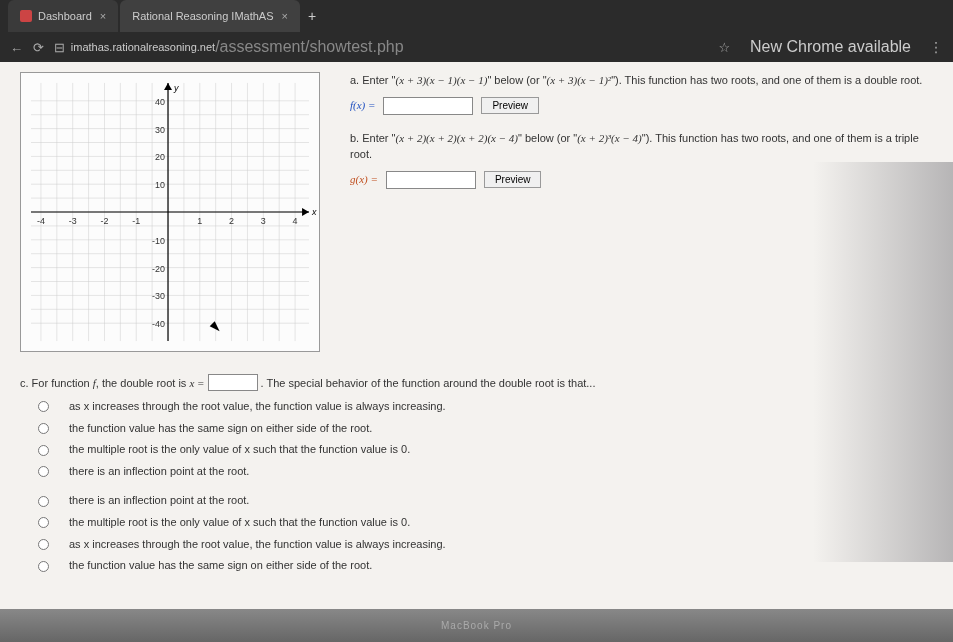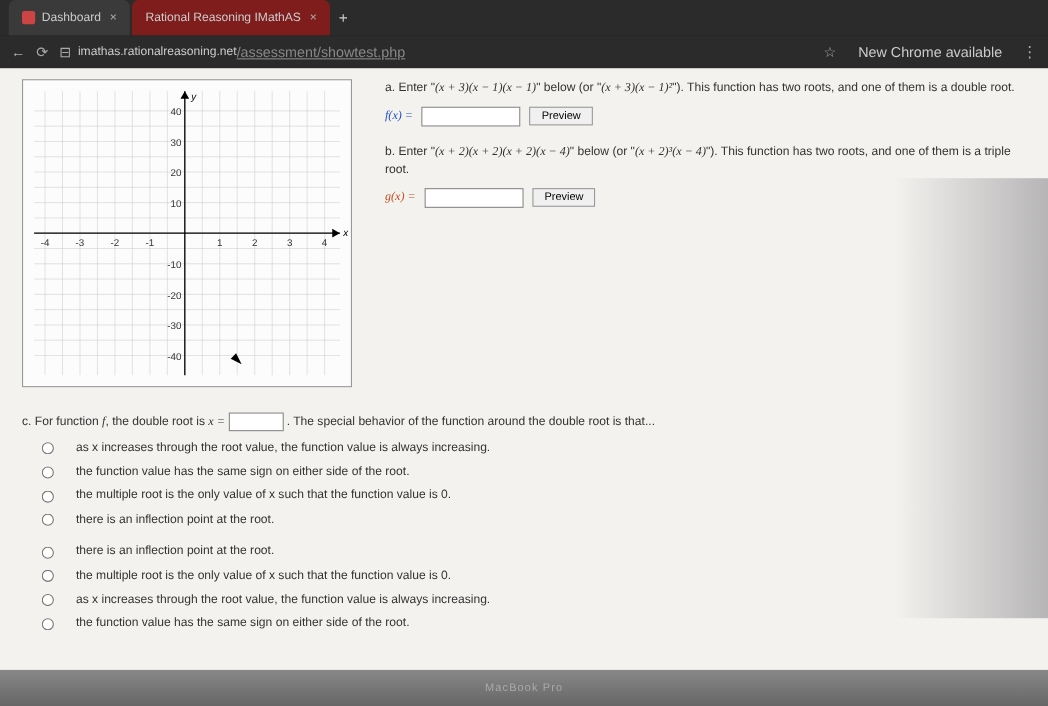--- a/index.html
+++ b/index.html
@@ -1,31 +1,31 @@
 <!DOCTYPE html>
 <html><head>
 <meta charset="utf-8">
 <style>
 * { margin: 0; padding: 0; box-sizing: border-box; }
 body { font-family: Arial, sans-serif; background: #1a1a1a; width: 953px; height: 642px; overflow: hidden; }
 
 .browser-bar { background: #2b2b2b; height: 32px; display: flex; align-items: center; padding: 0 8px; }
 .tab { display: flex; align-items: center; padding: 16px 12px; height: 28px; font-size: 11px; color: #ccc; margin-right: 2px; background: #3a3a3a; border-radius: 6px 6px 0 0; }
-.tab.active { background: #7f1d1d; }
+.tab.active { background: #404040; }
 .tab-icon { width: 12px; height: 12px; background: #c44; border-radius: 2px; margin-right: 6px; }
 .tab-close { margin-left: 8px; color: #aaa; cursor: pointer; }
 .tab-plus { color: #ccc; margin-left: 6px; font-size: 14px; }
 
 .url-bar { background: #2b2b2b; height: 30px; display: flex; align-items: center; padding: 0 10px; gap: 10px; }
 .nav-icon { color: #aaa; font-size: 13px; }
 .url-field { flex: 1; display: flex; align-items: center; }
 .url-text { color: #ccc; font-size: 11px; }
-.url-path { color: #888; font-size: 13px; text-decoration: underline; }
+.url-path { color: #888; font-size: 16px; }
 .star-icon { color: #aaa; font-size: 13px; margin-left: auto; }
-.new-chrome { color: #ccc; font-size: 13px; margin-left: 10px; }
+.new-chrome { color: #ccc; font-size: 16px; margin-left: 10px; }
 .menu-icon { color: #aaa; font-size: 14px; margin-left: 8px; }
 
 .page { background: #f4f2ef; height: calc(100% - 82px); padding: 10px 20px; overflow-y: auto; position: relative; color: #333; font-size: 11px; }
 
 .top-row { display: flex; gap: 30px; margin-bottom: 20px; }
 .graph-area { width: 300px; }
 .questions { flex: 1; }
 
 svg.graph { background: #fcfcfc; border: 1px solid #999; }
 

